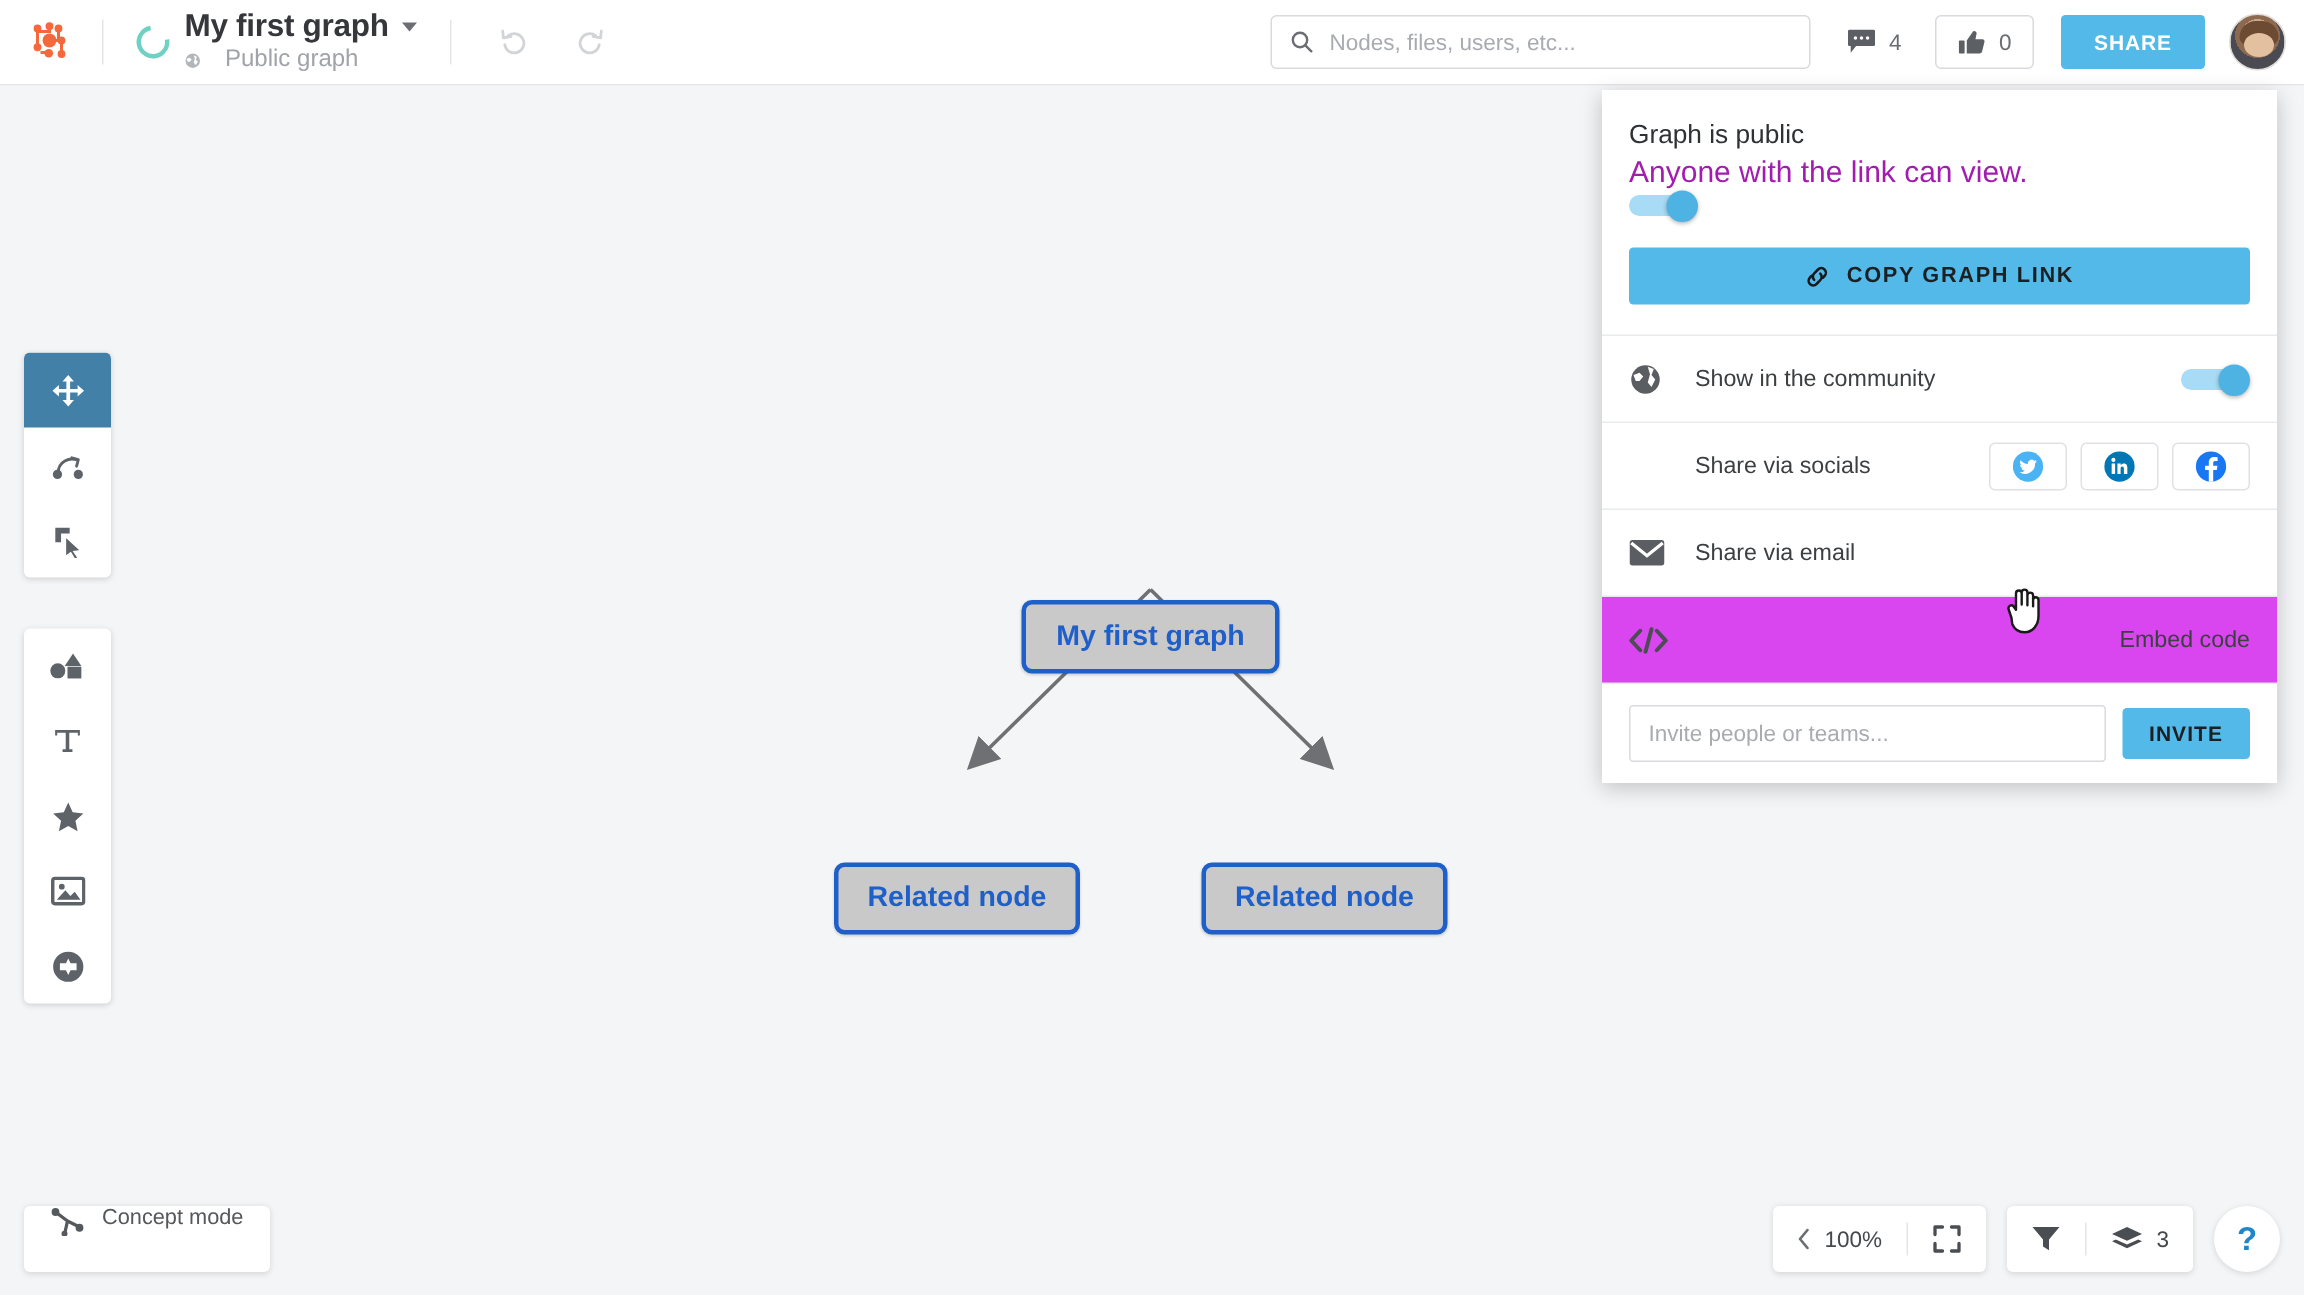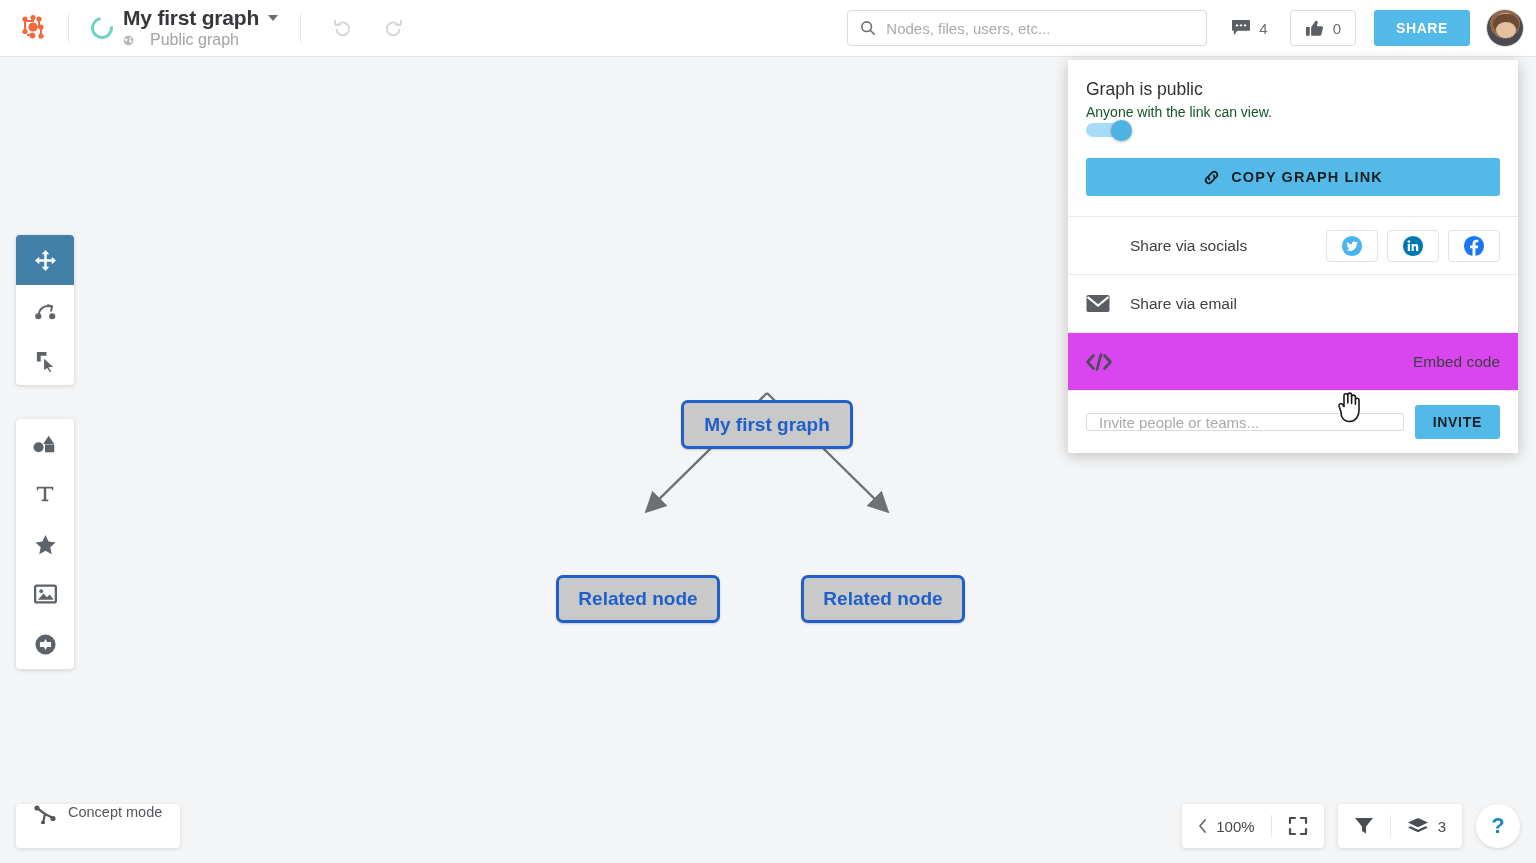--- a/index.html
+++ b/index.html
@@ -145,21 +145,21 @@
     position: absolute; left: 1068px; top: 60px;
     width: 450px;
     background: #fff;
     box-shadow: 0 3px 14px rgba(0,0,0,.22);
     z-index: 60;
   }
   .sp-sec { border-bottom: 1px solid #e8eaec; }
   .sp-top { padding: 18px 18px 20px 18px; }
   .sp-row-head { display: flex; align-items: flex-start; justify-content: space-between; flex-direction: column; }
   .sp-title { font-size: 17.5px; color: #2f3235; line-height: 22px; }
-  .sp-sub { font-size: 14px; color: #14532d; margin-top: 4px; }
+  .sp-sub { font-size: 20px; color: #a21caf; margin-top: 4px; }
   .copy-btn {
     margin-top: 18px; width: 100%; height: 38px;
     background: #52b9e9; border: none; border-radius: 3px;
     color: #1d2023; font-size: 14.5px; font-weight: bold; letter-spacing: 1.1px;
     display: flex; align-items: center; justify-content: center; gap: 11px;
     font-family: "Liberation Sans", sans-serif; cursor: pointer;
   }
   .sp-row {
     display: flex; align-items: center;
     height: 58px; padding: 0 18px;
@@ -170,21 +170,21 @@
   .sp-label { font-size: 15.5px; color: #3d4043; margin-left: 10px; flex: 1; }
   .sp-label.indent { margin-left: 44px; }
   .socials { display: flex; gap: 9px; }
   .social-btn {
     width: 52px; height: 32px; border: 1px solid #dfe1e4; border-radius: 4px;
     background: #fff; display: flex; align-items: center; justify-content: center;
     cursor: pointer;
   }
   .invite-row { display: flex; align-items: center; padding: 14px 18px; gap: 0; }
   .invite-input {
-    flex: 1; height: 18px; border: 1px solid #d8dade; border-radius: 3px;
+    flex: 1; height: 38px; border: 1px solid #d8dade; border-radius: 3px;
     padding: 0 12px; font-size: 15px; color: #3d4043; outline: none;
     font-family: "Liberation Sans", sans-serif; background: #fff;
   }
   .invite-input::placeholder { color: #a8abaf; }
   .invite-btn {
     margin-left: 11px; height: 34px; padding: 0 18px;
     background: #52b9e9; border: none; border-radius: 3px;
     color: #1d2023; font-size: 14px; font-weight: bold; letter-spacing: 0.7px;
     font-family: "Liberation Sans", sans-serif; cursor: pointer;
   }
@@ -413,20 +413,33 @@
       </div>
       <button class="copy-btn">
         <svg width="17" height="17" viewBox="0 0 20 20">
           <path d="M7.6 12.4 a3.6 3.6 0 0 1 0-5.1 l3-3 a3.6 3.6 0 0 1 5.1 5.1 l-1.4 1.4" fill="none" stroke="#16191c" stroke-width="2" stroke-linecap="round"></path>
           <path d="M12.4 7.6 a3.6 3.6 0 0 1 0 5.1 l-3 3 a3.6 3.6 0 0 1 -5.1 -5.1 l1.4 -1.4" fill="none" stroke="#16191c" stroke-width="2" stroke-linecap="round"></path>
         </svg>
         <span>COPY GRAPH LINK</span>
       </button>
     </div>
 
+    <div class="sp-sec sp-row">
+      <span class="sp-icon">
+        <svg width="22" height="22" viewBox="0 0 22 22">
+          <circle cx="11" cy="11" r="9.5" fill="#5a5e62"></circle>
+          <path d="M3 8 L7 6.5 L9.5 9 L7 12 L4.5 12 Z M12.5 2.5 L16.5 4 L15 8 L17.5 11 L15 16 L12.5 13 L14 7.5 Z" fill="#fff"></path>
+        </svg>
+      </span>
+      <span class="sp-label">Show in the community</span>
+      <div class="toggle">
+        <div class="track"></div>
+          <div class="knob"></div>
+      </div>
+    </div>
 
     <div class="sp-sec sp-row">
       <span class="sp-label indent">Share via socials</span>
       <div class="socials">
         <div class="social-btn">
           <svg width="22" height="22" viewBox="0 0 24 24">
             <circle cx="12" cy="12" r="11" fill="#4ab3f4"></circle>
             <path d="M18.5 8.3 a5.4 5.4 0 0 1 -1.5 .4 a2.7 2.7 0 0 0 1.15 -1.45 a5.4 5.4 0 0 1 -1.66 .63 a2.62 2.62 0 0 0 -4.46 2.39 a7.43 7.43 0 0 1 -5.4 -2.74 a2.62 2.62 0 0 0 .81 3.5 a2.6 2.6 0 0 1 -1.19 -.33 a2.62 2.62 0 0 0 2.1 2.56 a2.64 2.64 0 0 1 -1.18 .05 a2.62 2.62 0 0 0 2.45 1.82 a5.27 5.27 0 0 1 -3.88 1.08 a7.4 7.4 0 0 0 11.4 -6.6 a5.3 5.3 0 0 0 1.36 -1.31 z" fill="#fff"></path>
           </svg>
         </div>

